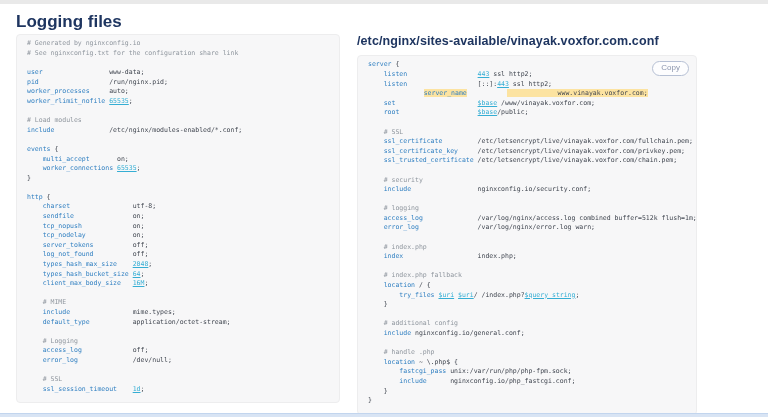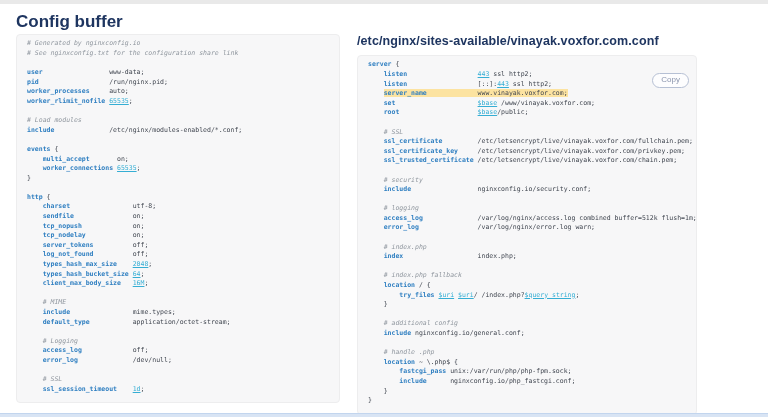--- a/index.html
+++ b/index.html
@@ -25,44 +25,44 @@
   .code-panel {
     position:relative; background:var(--panel_bg);
     border:1px solid #ededee; border-radius:4px;
     padding:4px 10px 8px 10px;
   }
   .code-panel pre {
     margin:0; font-family:"DejaVu Sans Mono", monospace;
     font-size:6.5px; line-height:9.6px; white-space:pre;
   }
   .code-line { min-height:9.6px; }
-  .tok-k { color:var(--keyword); font-weight:bold; }
+  .tok-k { color:var(--keyword); font-weight:normal; }
   .tok-p { color:var(--plain); }
-  .tok-c { color:var(--comment); font-style:italic; }
+  .tok-c { color:var(--comment); }
   .tok-n { color:var(--number);text-decoration:underline; }
-  .tok-hl { background:var(--highlight); }
+  .tok-hl { background:var(--highlight);margin-left:40px; }
   .copy-btn {
-    position:absolute; top:17px; right:7px;
+    position:absolute; top:5px; right:7px;
     font-family:"Liberation Sans", sans-serif; font-size:8px;
     color:#8b95ad; background:#fdfdfe;
     border:1px solid #b6c0d4; border-radius:8px;
     padding:1px 8px; line-height:1.3; cursor:pointer;
   }
   .bottom-edge {
     position:absolute; bottom:0; left:0; width:768px; height:4px;
     background:#d8e4f4; border-top:1px solid #c2d5ee;
   }
 </style>
 </head>
 <body>
 
 <div class="top-divider"></div>
 
 <div class="content">
-  <h1 class="page-title">Config buffer</h1>
+  <h1 class="page-title">Logging files</h1>
 
   <div class="columns">
 
     <div class="col col-left">
       <div class="code-panel">
         <pre><div class="code-line"><span class="tok-c"># Generated by nginxconfig.io</span></div><div class="code-line"><span class="tok-c"># See nginxconfig.txt for the configuration share link</span></div><div class="code-line">&nbsp;</div><div class="code-line"><span class="tok-k">user</span><span class="tok-p">                 www-data;</span></div><div class="code-line"><span class="tok-k">pid</span><span class="tok-p">                  /run/nginx.pid;</span></div><div class="code-line"><span class="tok-k">worker_processes</span><span class="tok-p">     auto;</span></div><div class="code-line"><span class="tok-k">worker_rlimit_nofile</span><span class="tok-p"> </span><span class="tok-n">65535</span><span class="tok-p">;</span></div><div class="code-line">&nbsp;</div><div class="code-line"><span class="tok-c"># Load modules</span></div><div class="code-line"><span class="tok-k">include</span><span class="tok-p">              /etc/nginx/modules-enabled/*.conf;</span></div><div class="code-line">&nbsp;</div><div class="code-line"><span class="tok-k">events</span><span class="tok-p"> {</span></div><div class="code-line"><span class="tok-p">    </span><span class="tok-k">multi_accept</span><span class="tok-p">       on;</span></div><div class="code-line"><span class="tok-p">    </span><span class="tok-k">worker_connections</span><span class="tok-p"> </span><span class="tok-n">65535</span><span class="tok-p">;</span></div><div class="code-line"><span class="tok-p">}</span></div><div class="code-line">&nbsp;</div><div class="code-line"><span class="tok-k">http</span><span class="tok-p"> {</span></div><div class="code-line"><span class="tok-p">    </span><span class="tok-k">charset</span><span class="tok-p">                utf-8;</span></div><div class="code-line"><span class="tok-p">    </span><span class="tok-k">sendfile</span><span class="tok-p">               on;</span></div><div class="code-line"><span class="tok-p">    </span><span class="tok-k">tcp_nopush</span><span class="tok-p">             on;</span></div><div class="code-line"><span class="tok-p">    </span><span class="tok-k">tcp_nodelay</span><span class="tok-p">            on;</span></div><div class="code-line"><span class="tok-p">    </span><span class="tok-k">server_tokens</span><span class="tok-p">          off;</span></div><div class="code-line"><span class="tok-p">    </span><span class="tok-k">log_not_found</span><span class="tok-p">          off;</span></div><div class="code-line"><span class="tok-p">    </span><span class="tok-k">types_hash_max_size</span><span class="tok-p">    </span><span class="tok-n">2048</span><span class="tok-p">;</span></div><div class="code-line"><span class="tok-p">    </span><span class="tok-k">types_hash_bucket_size</span><span class="tok-p"> </span><span class="tok-n">64</span><span class="tok-p">;</span></div><div class="code-line"><span class="tok-p">    </span><span class="tok-k">client_max_body_size</span><span class="tok-p">   </span><span class="tok-n">16M</span><span class="tok-p">;</span></div><div class="code-line">&nbsp;</div><div class="code-line"><span class="tok-p">    </span><span class="tok-c"># MIME</span></div><div class="code-line"><span class="tok-p">    </span><span class="tok-k">include</span><span class="tok-p">                mime.types;</span></div><div class="code-line"><span class="tok-p">    </span><span class="tok-k">default_type</span><span class="tok-p">           application/octet-stream;</span></div><div class="code-line">&nbsp;</div><div class="code-line"><span class="tok-p">    </span><span class="tok-c"># Logging</span></div><div class="code-line"><span class="tok-p">    </span><span class="tok-k">access_log</span><span class="tok-p">             off;</span></div><div class="code-line"><span class="tok-p">    </span><span class="tok-k">error_log</span><span class="tok-p">              /dev/null;</span></div><div class="code-line">&nbsp;</div><div class="code-line"><span class="tok-p">    </span><span class="tok-c"># SSL</span></div><div class="code-line"><span class="tok-p">    </span><span class="tok-k">ssl_session_timeout</span><span class="tok-p">    </span><span class="tok-n">1d</span><span class="tok-p">;</span></div></pre>
       </div>
     </div>
 
     <div class="col col-right">

